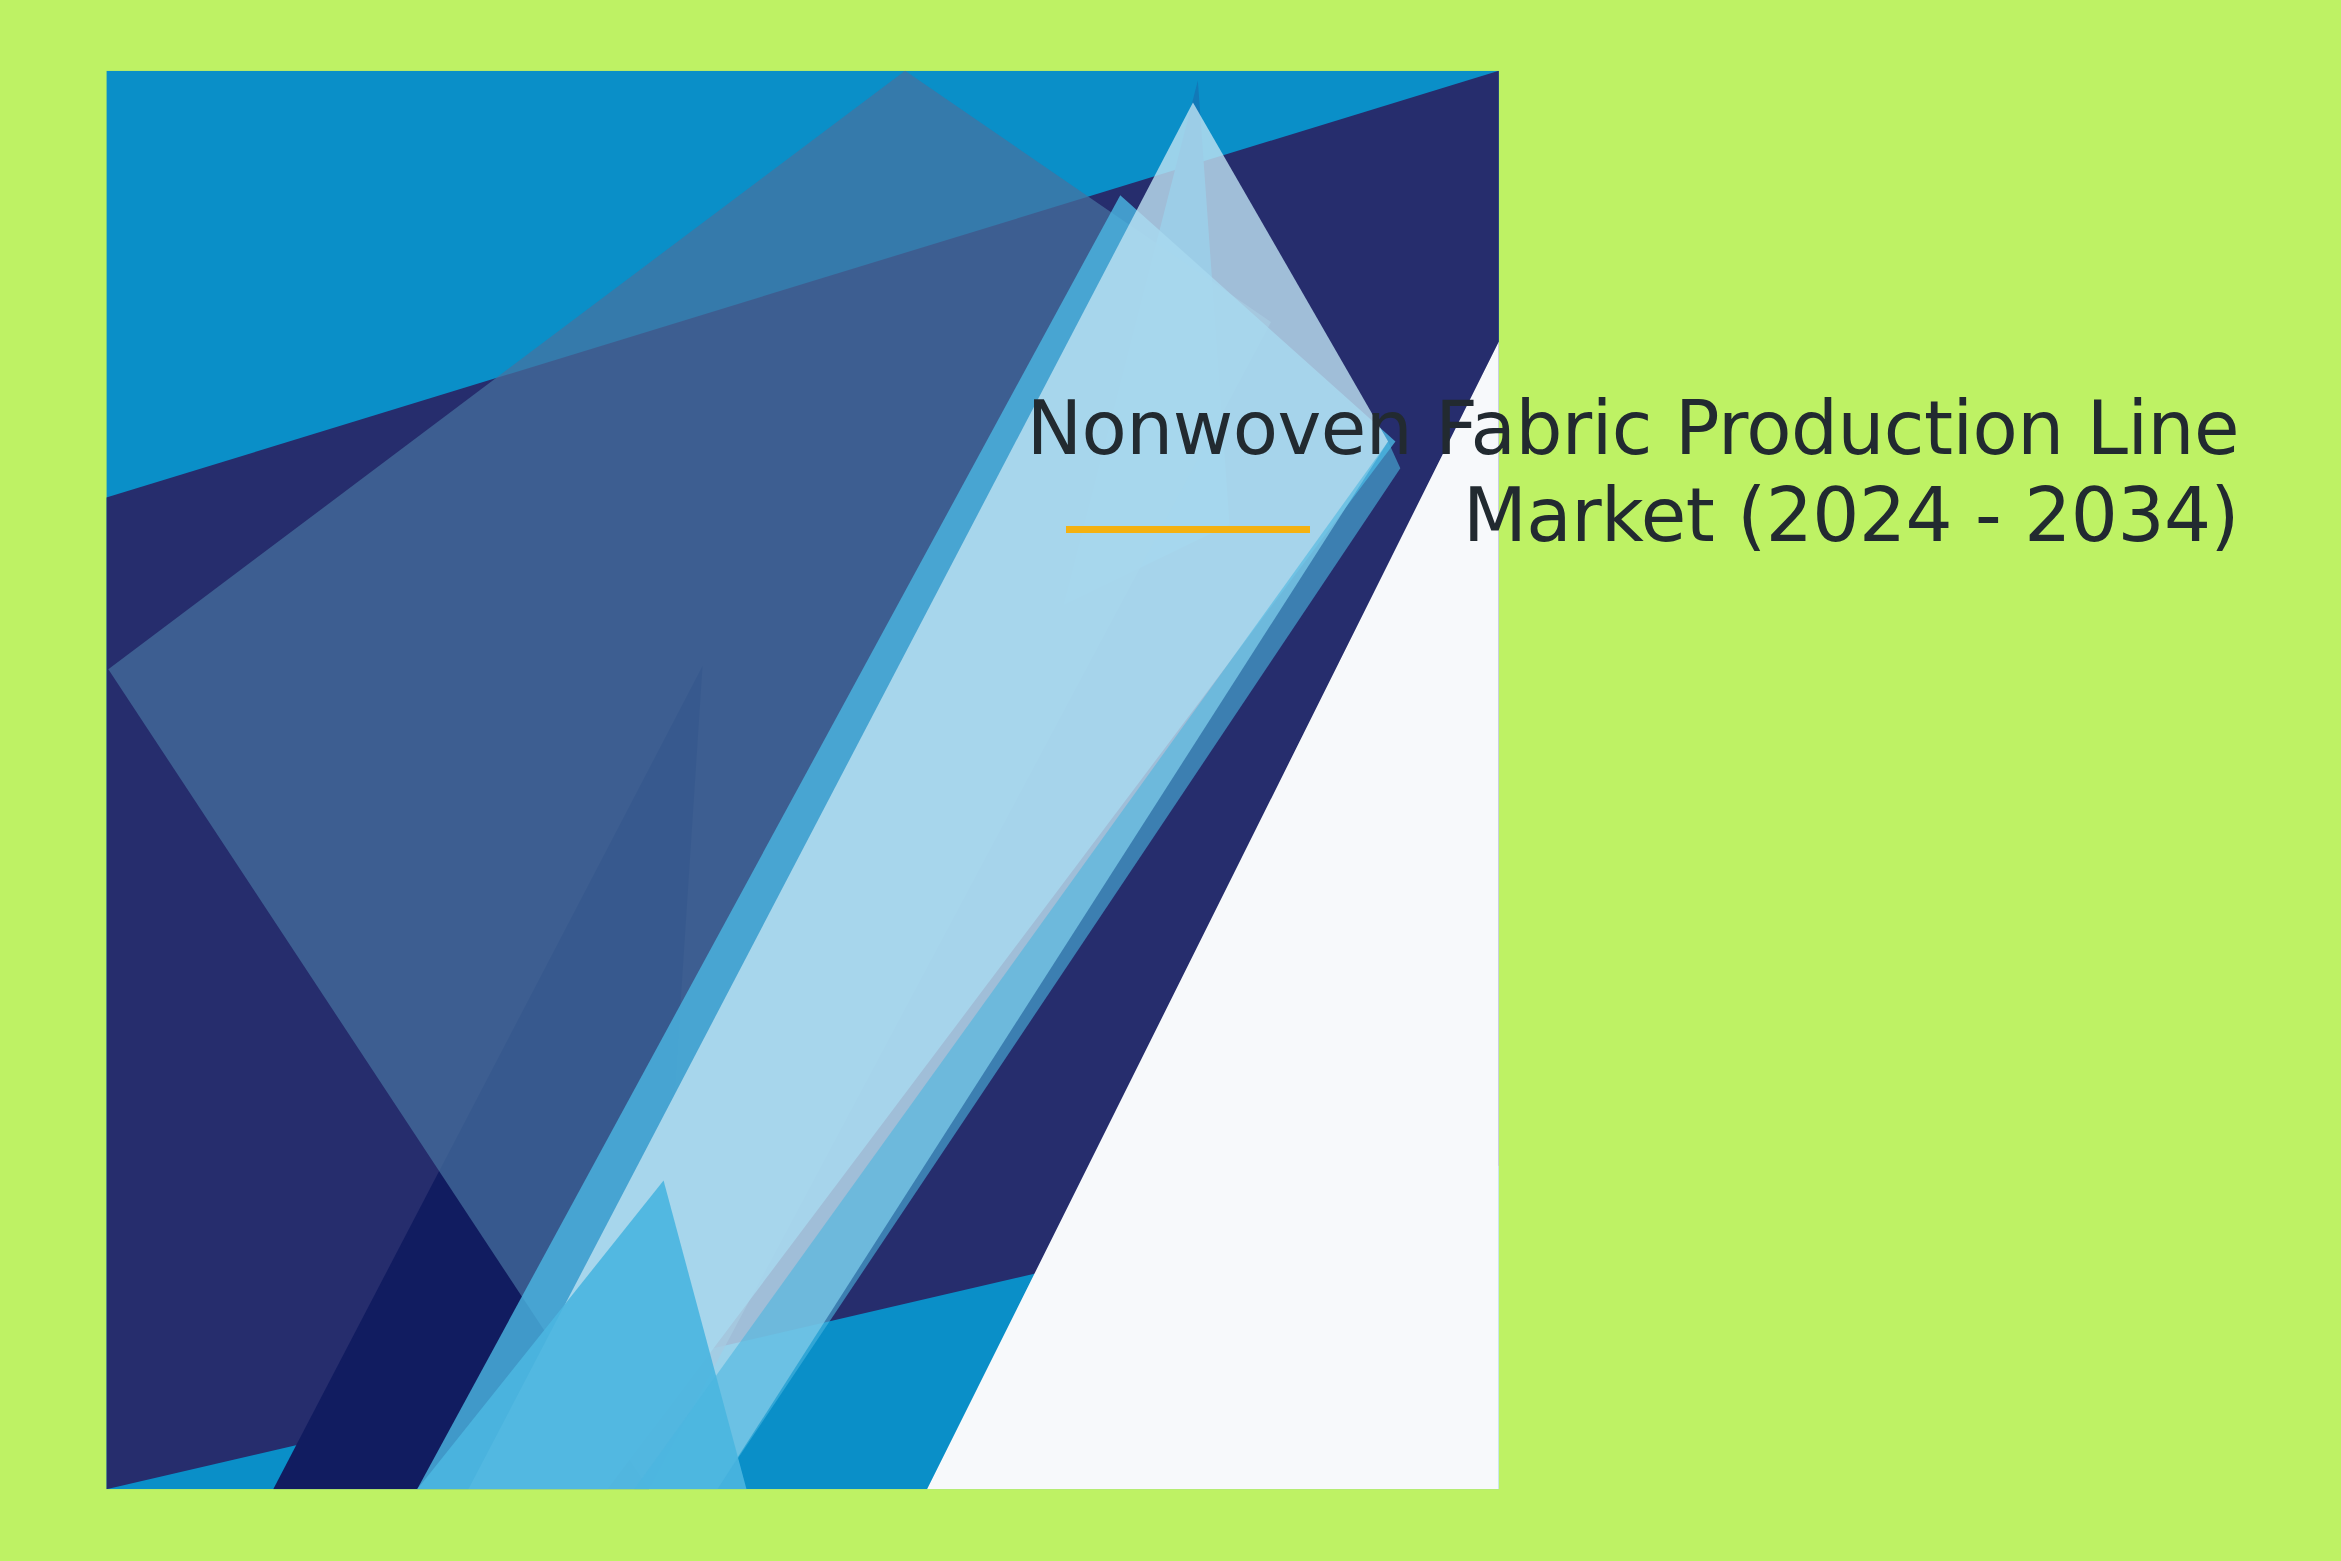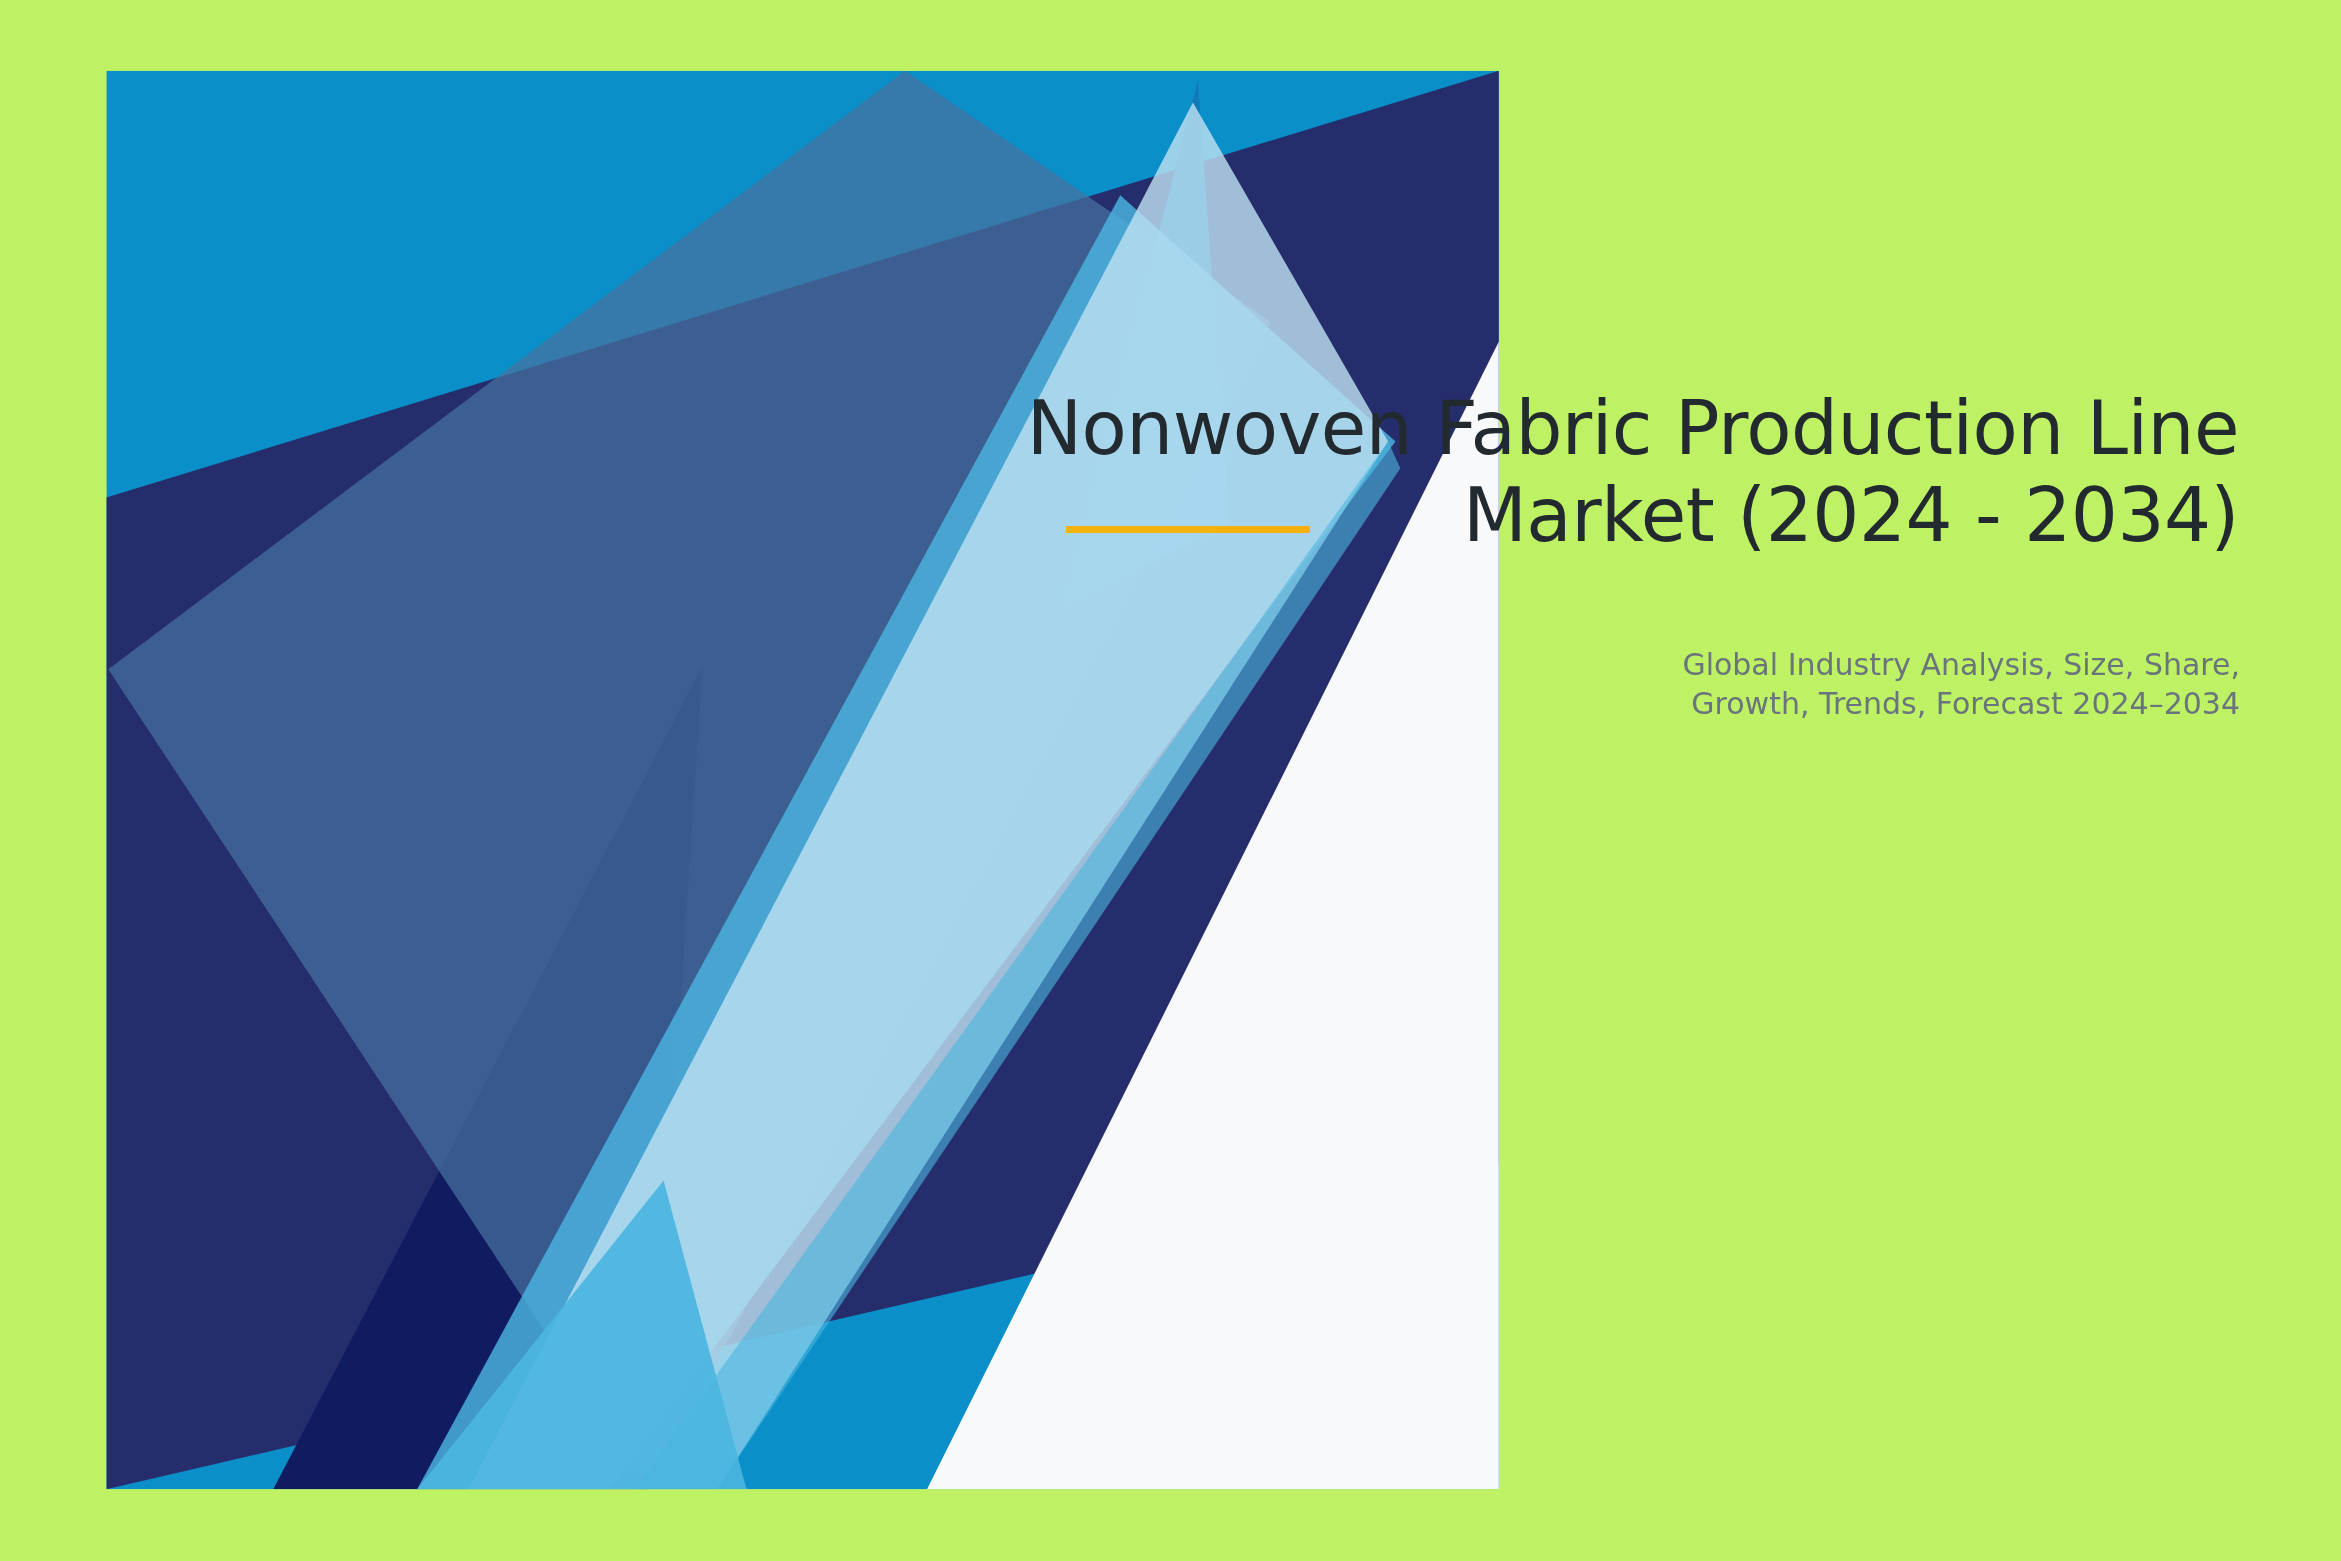--- a/index.html
+++ b/index.html
@@ -106,19 +106,15 @@
     </g>
   </svg>
 
   <div id="headline-block">
     <h1 id="title">Nonwoven Fabric Production Line
 Market (2024 - 2034)</h1>
   </div>
 
   <div id="accent-rule"></div>
 
-  <div id="subtitle-block">
-    <p id="subtitle">Global Industry Analysis, Size, Share,
-Growth, Trends, Forecast 2024–2034</p>
-  </div>
 
 </div>
 
 
 </body></html>

